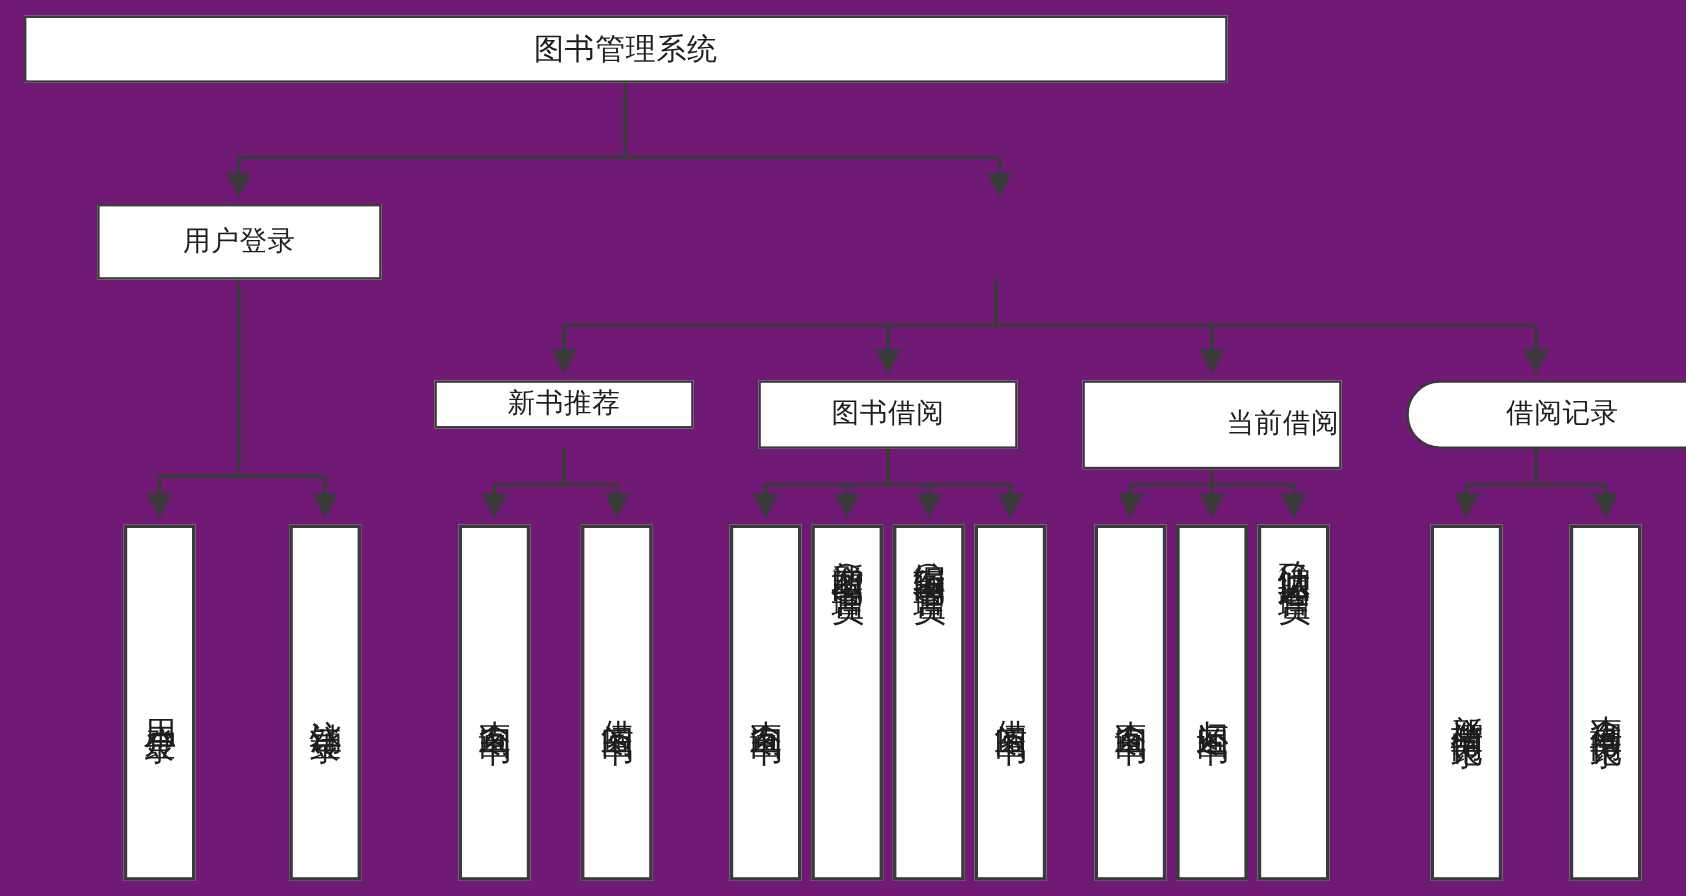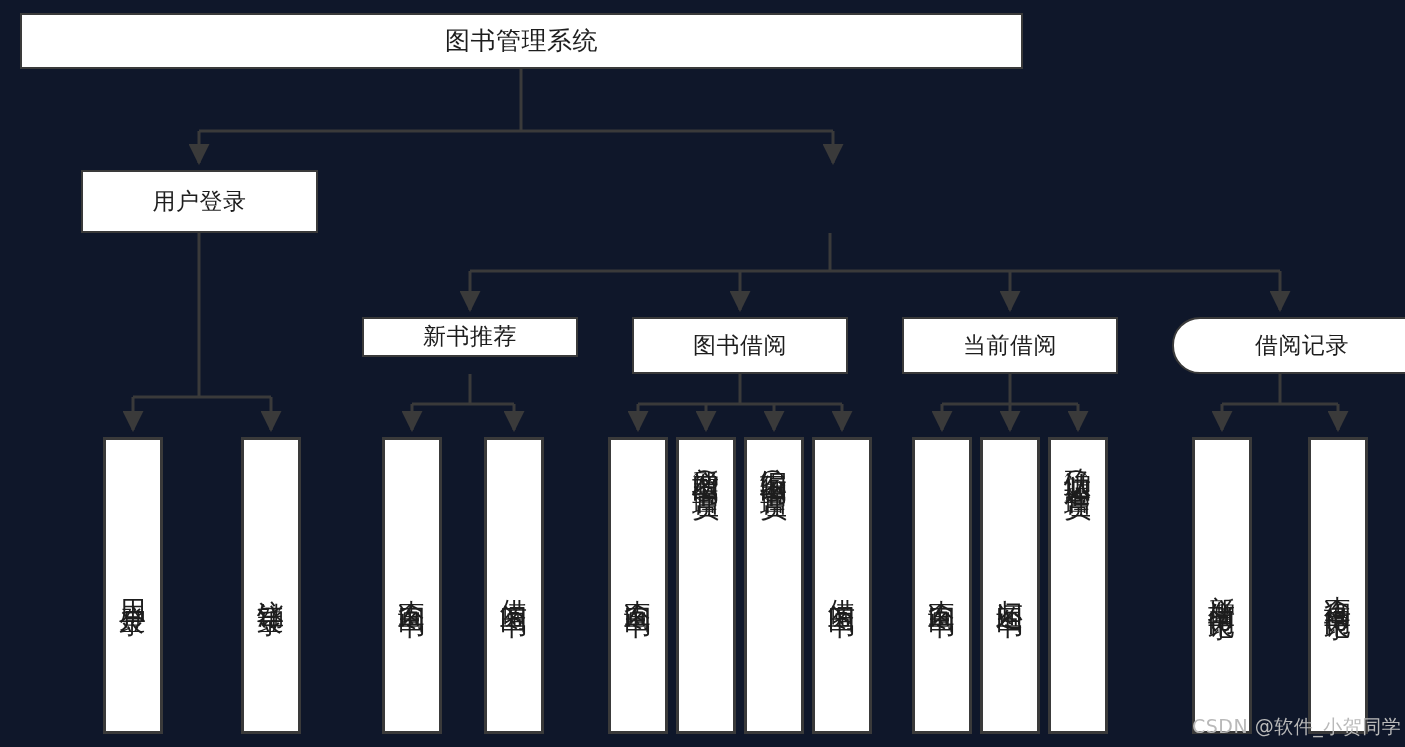--- a/index.html
+++ b/index.html
@@ -8,21 +8,21 @@
     padding: 0;
     background: #ffffff;
   }
   body {
     font-family: "DejaVu Sans", "Liberation Sans", sans-serif;
   }
   #canvas {
     position: relative;
     width: 1405px;
     height: 747px;
-    background: #0f172a;
+    background: #701a75;
     overflow: hidden;
   }
   svg.wires {
     position: absolute;
     left: 0;
     top: 0;
     width: 1405px;
     height: 747px;
     pointer-events: none;
   }
@@ -147,21 +147,21 @@
 
 
   <div class="node branch" style="left:362px; top:317px; width:216px; height:40px;">
     <span class="label">新书推荐</span>
   </div>
 
   <div class="node branch" style="left:632px; top:317px; width:216px; height:57px;">
     <span class="label">图书借阅</span>
   </div>
 
-  <div class="node branch" style="left:902px; top:317px; width:216px; height:57px;">
+  <div class="node branch" style="left:902px; top:317px; width:216px; height:74px;justify-content:flex-end;">
     <span class="label">当前借阅</span>
   </div>
 
   <div class="node branch" style="left:1172px; top:317px; width:260px; height:57px;border-radius:28px;">
     <span class="label">借阅记录</span>
   </div>
 
   <div class="node leaf center" style="left:103px; top:437px; width:60px; height:297px;">
     <span class="label">用户登录</span>
   </div>
@@ -207,15 +207,14 @@
   </div>
 
   <div class="node leaf center" style="left:1192px; top:437px; width:60px; height:297px;">
     <span class="label">新增借阅记录</span>
   </div>
 
   <div class="node leaf center" style="left:1308px; top:437px; width:60px; height:297px;">
     <span class="label">查询借阅记录</span>
   </div>
 
-  <div class="watermark">CSDN @软件_小贺同学</div>
 
 </div>
 
 </body></html>

